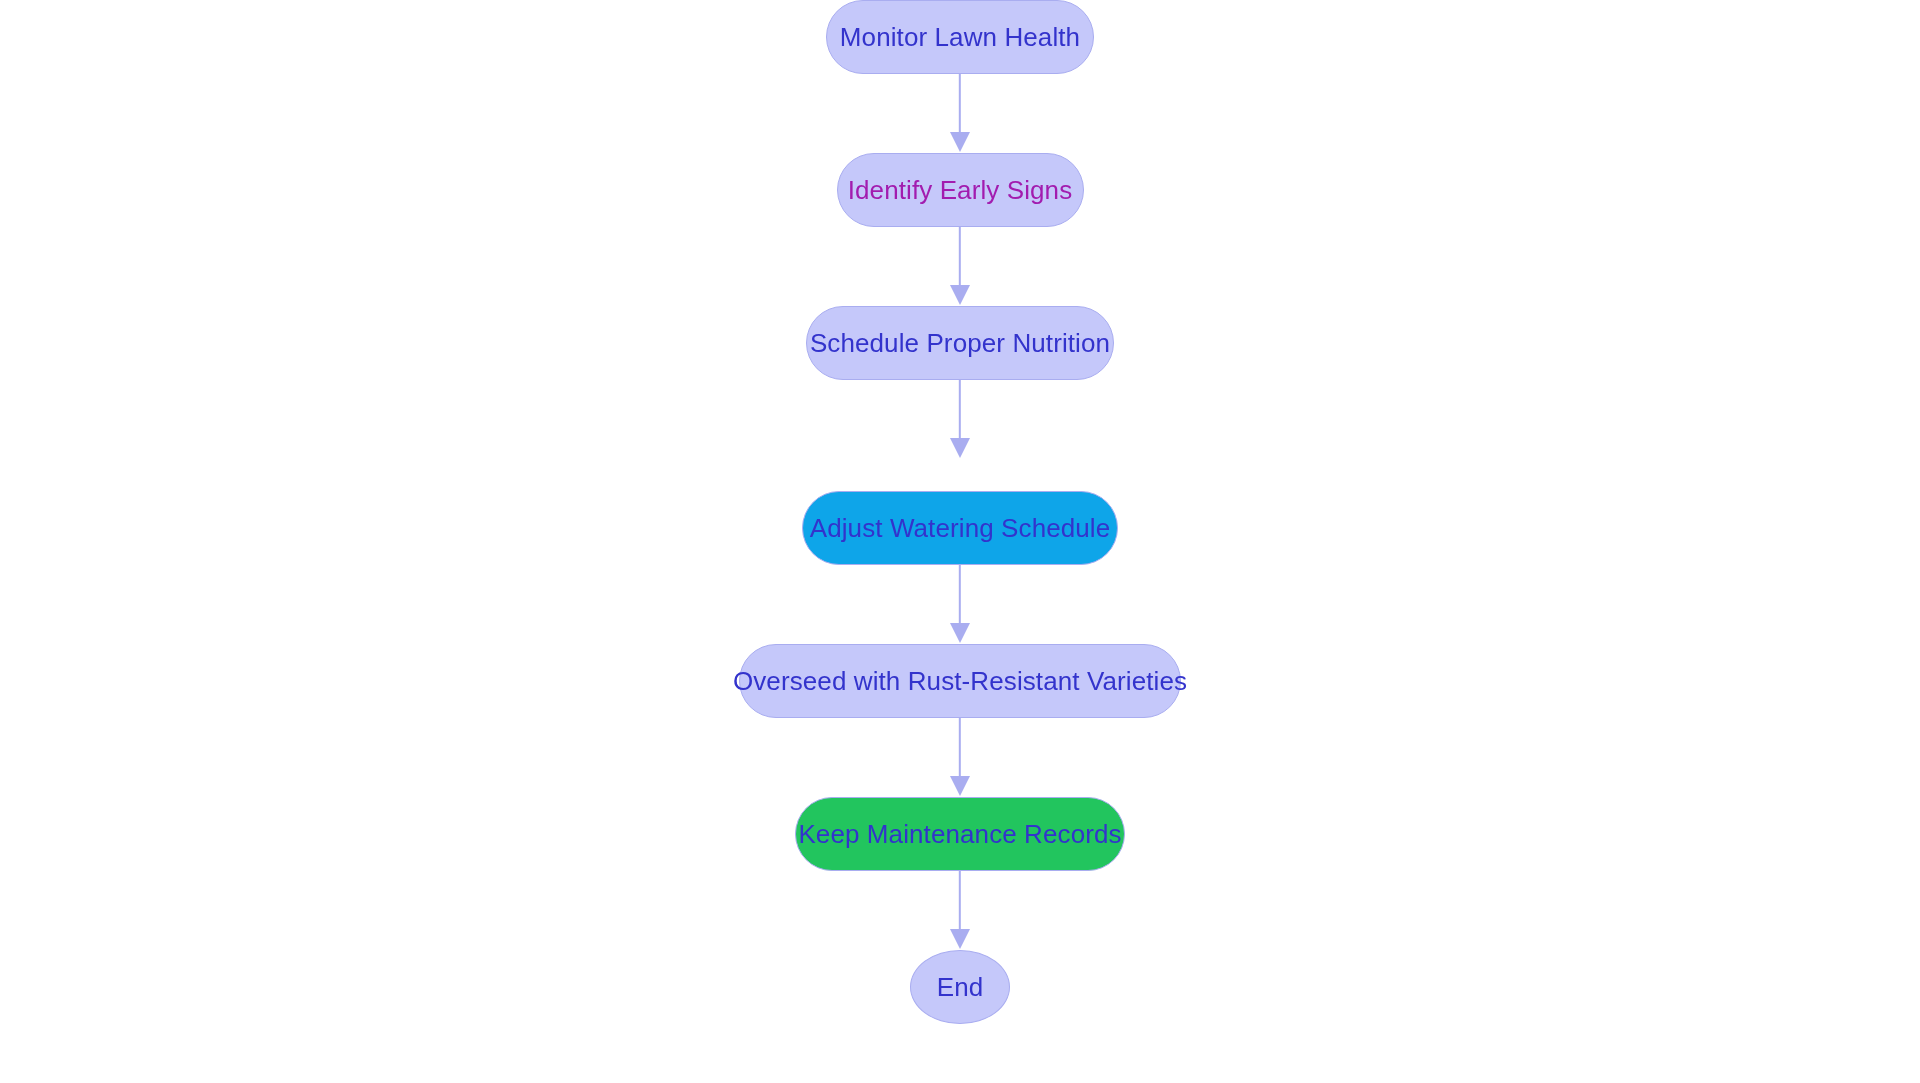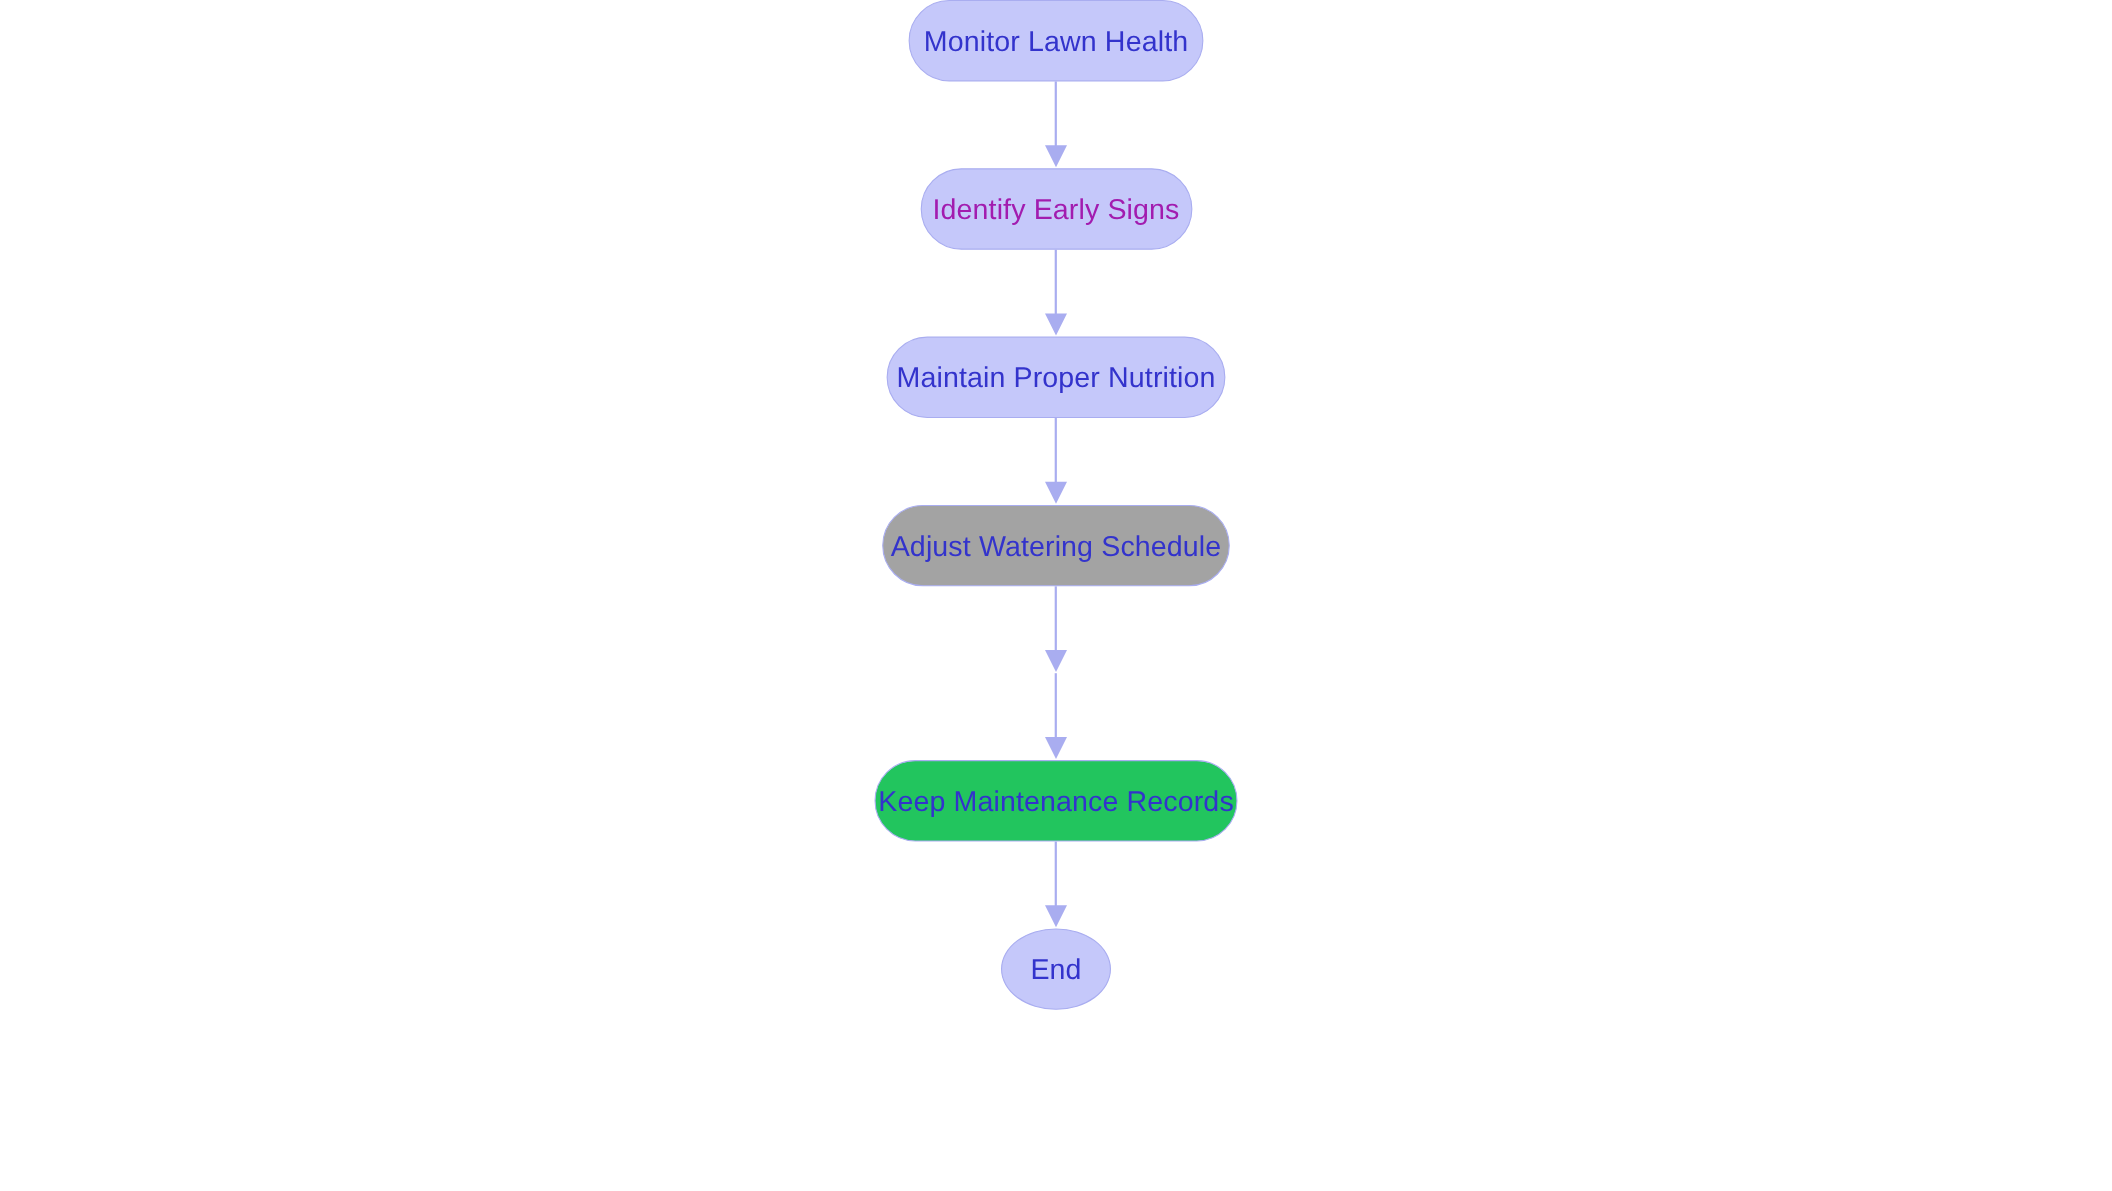--- a/index.html
+++ b/index.html
@@ -103,37 +103,40 @@
     <div class="node" style="width: 247px; background: rgb(197, 200, 250); border-color: rgb(169, 173, 240); color: #a21caf;">
       <span>Identify Early Signs</span>
     </div>
 
     <div class="connector">
       <div class="conn-line" style="background: rgb(169, 173, 240);"></div>
       <div class="conn-head" style="border-top-color: rgb(169, 173, 240);"></div>
     </div>
 
     <div class="node" style="width: 308px; background: rgb(197, 200, 250); border-color: rgb(169, 173, 240); color: rgb(51, 51, 204);">
-      <span>Maintain Proper Nutrition</span>
+      <span>Schedule Proper Nutrition</span>
     </div>
 
     <div class="connector">
       <div class="conn-line" style="background: rgb(169, 173, 240);"></div>
       <div class="conn-head" style="border-top-color: rgb(169, 173, 240);"></div>
     </div>
 
-    <div class="node" style="width: 316px; background: #a3a3a3; border-color: rgb(169, 173, 240); color: rgb(51, 51, 204);">
+    <div class="node" style="width: 316px; background: #0ea5e9; border-color: rgb(169, 173, 240); color: rgb(51, 51, 204); margin-top: 32px;">
       <span>Adjust Watering Schedule</span>
     </div>
 
     <div class="connector">
       <div class="conn-line" style="background: rgb(169, 173, 240);"></div>
       <div class="conn-head" style="border-top-color: rgb(169, 173, 240);"></div>
     </div>
 
+    <div class="node" style="width: 442px; background: rgb(197, 200, 250); border-color: rgb(169, 173, 240); color: rgb(51, 51, 204);">
+      <span>Overseed with Rust-Resistant Varieties</span>
+    </div>
 
     <div class="connector">
       <div class="conn-line" style="background: rgb(169, 173, 240);"></div>
       <div class="conn-head" style="border-top-color: rgb(169, 173, 240);"></div>
     </div>
 
     <div class="node" style="width: 330px; background: #22c55e; border-color: rgb(169, 173, 240); color: rgb(51, 51, 204);">
       <span>Keep Maintenance Records</span>
     </div>
 

